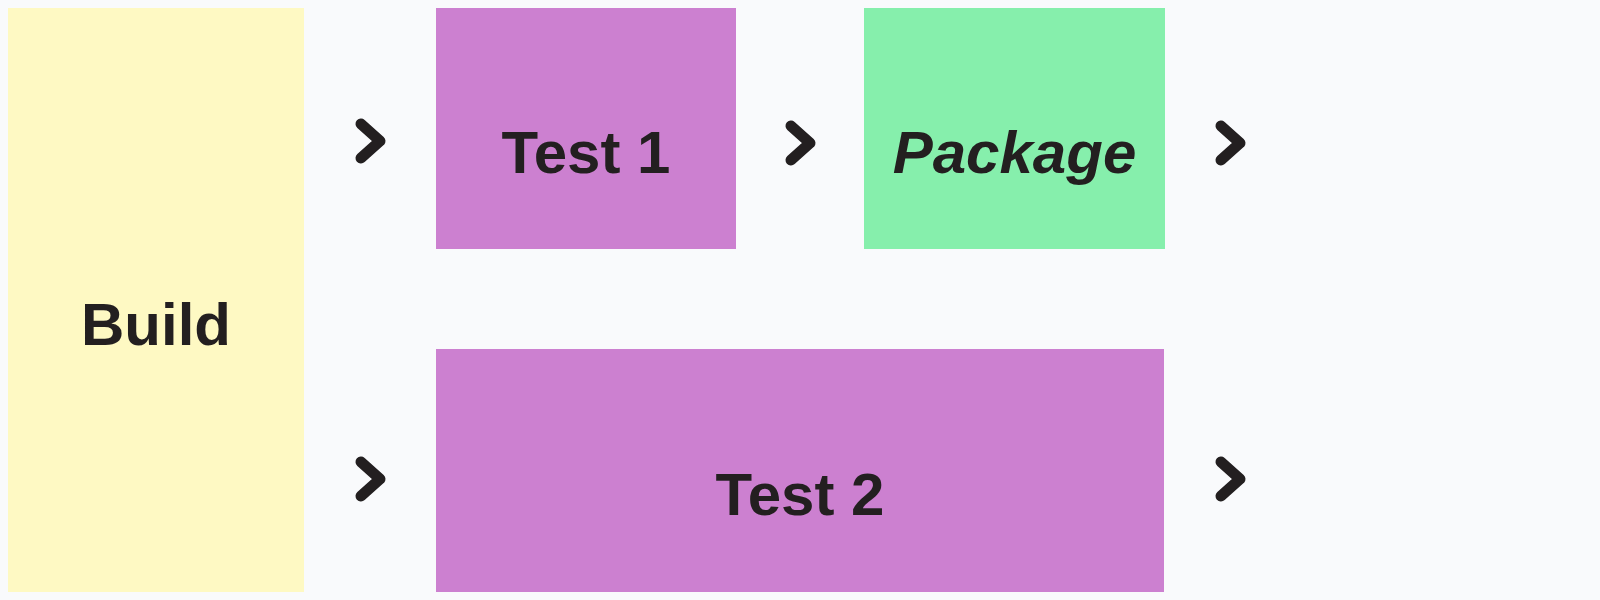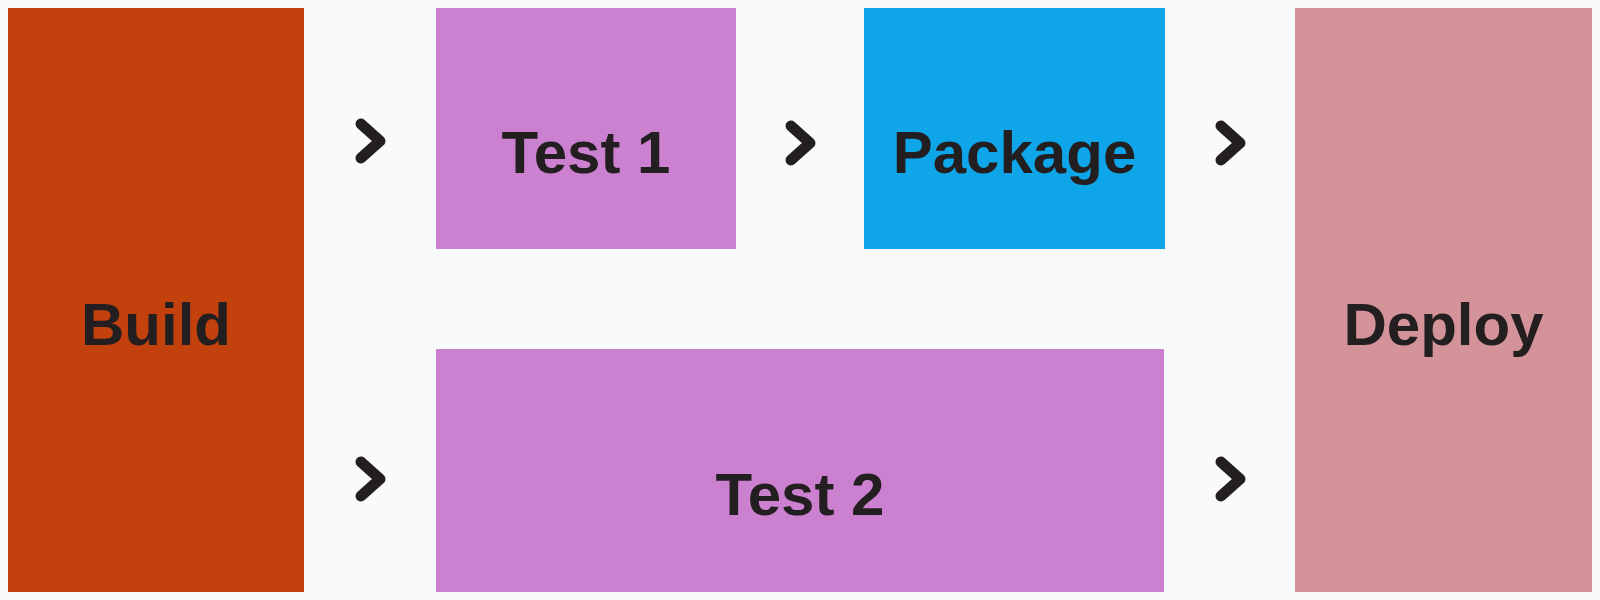--- a/index.html
+++ b/index.html
@@ -59,41 +59,41 @@
   .connector.c2 { left: 778px;  top: 115px; }
   .connector.c3 { left: 1208px; top: 115px; }
   .connector.c4 { left: 348px;  top: 451px; }
   .connector.c5 { left: 1208px; top: 451px; }
 </style>
 </head>
 <body>
 
 <div class="canvas" style="background-color: rgb(249, 250, 252);">
 
-  <div class="stage build" style="background-color: #c2410c;">
+  <div class="stage build" style="background-color: #fef9c3;">
     <span class="stage-label">Build</span>
   </div>
 
   <div class="connector c1">
     <svg viewBox="0 0 36 50" aria-hidden="true">
       <path d="M9 8 L28 25 L9 42"></path>
     </svg>
   </div>
 
   <div class="stage test1" style="background-color: rgb(204, 128, 208);">
     <span class="stage-label">Test 1</span>
   </div>
 
   <div class="connector c2">
     <svg viewBox="0 0 36 50" aria-hidden="true">
       <path d="M9 8 L28 25 L9 42"></path>
     </svg>
   </div>
 
-  <div class="stage package" style="background-color: #0ea5e9;">
+  <div class="stage package" style="background-color: #86efac; font-style: italic;">
     <span class="stage-label">Package</span>
   </div>
 
   <div class="connector c3">
     <svg viewBox="0 0 36 50" aria-hidden="true">
       <path d="M9 8 L28 25 L9 42"></path>
     </svg>
   </div>
 
   <div class="connector c4">
@@ -105,17 +105,14 @@
   <div class="stage test2" style="background-color: rgb(204, 128, 208);">
     <span class="stage-label">Test 2</span>
   </div>
 
   <div class="connector c5">
     <svg viewBox="0 0 36 50" aria-hidden="true">
       <path d="M9 8 L28 25 L9 42"></path>
     </svg>
   </div>
 
-  <div class="stage deploy" style="background-color: rgb(211, 147, 152);">
-    <span class="stage-label">Deploy</span>
-  </div>
 
 </div>
 
 </body></html>

